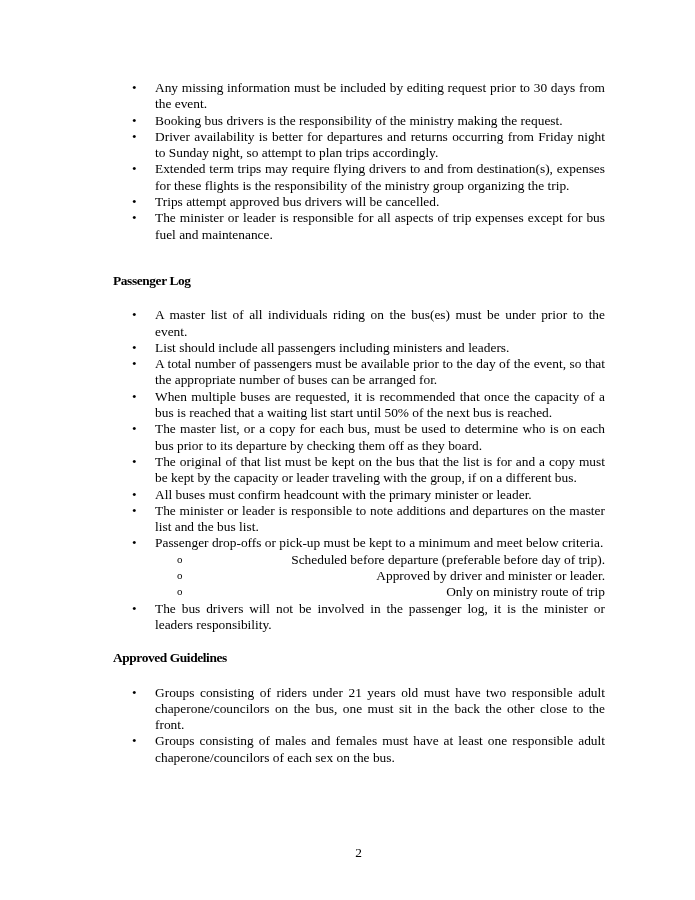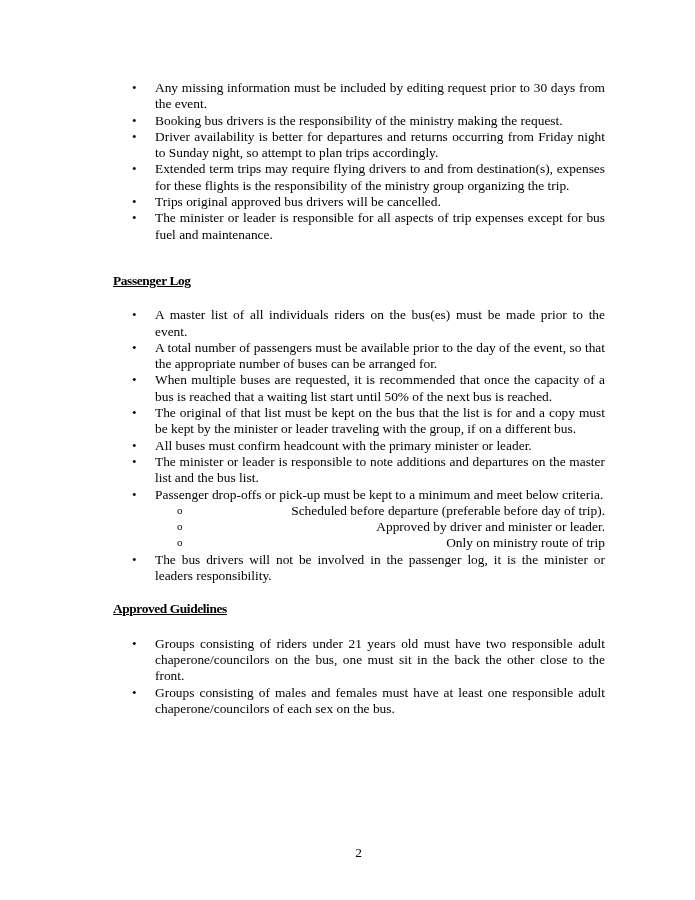--- a/index.html
+++ b/index.html
@@ -7,47 +7,49 @@
          font-family: "Liberation Serif", "DejaVu Serif", serif; color: #000; }
   .page { position: absolute; left: 11px; top: 0; width: 617px; height: 900px; }
   .content { position: absolute; left: 102px; top: 80px; width: 492px; font-size: 13.4px; line-height: 16.3px; }
   ul.bullets { list-style: none; margin: 0; padding: 0; }
   ul.bullets > li { position: relative; padding-left: 42px; text-align: justify; text-align-last: left; }
   ul.bullets > li::before { content: "\2022"; position: absolute; left: 19px; top: 0; font-size: 13px; }
   ul.sub { list-style: none; margin: 0; padding: 0; }
   ul.sub > li { position: relative; padding-left: 41px; }
   ul.sub > li::before { content: "o"; position: absolute; left: 22px; top: -1px; font-size: 11px; }
   .sub-wrap { margin-left: 0; }
-  .heading { font-weight: bold; text-decoration: underline; font-size: 13.4px; letter-spacing: -0.4px; }
+  .heading { font-weight: bold; font-size: 13.4px; letter-spacing: -0.4px; }
   .h1 { margin-top: 30px; margin-bottom: 18px; }
   .h2 { margin-top: 17px; margin-bottom: 18px; }
   .page-number { position: absolute; left: 0; width: 695px; top: 845px; text-align: center; font-size: 13.4px; }
 </style>
 </head>
 <body>
 
 <div class="page">
   <div class="content">
 
     <ul class="bullets">
       <li>Any missing information must be included by editing request prior to 30 days from the event.</li>
       <li>Booking bus drivers is the responsibility of the ministry making the request.</li>
       <li>Driver availability is better for departures and returns occurring from Friday night to Sunday night, so attempt to plan trips accordingly.</li>
       <li>Extended term trips may require flying drivers to and from destination(s), expenses for these flights is the responsibility of the ministry group organizing the trip.</li>
-      <li>Trips original approved bus drivers will be cancelled.</li>
+      <li>Trips attempt approved bus drivers will be cancelled.</li>
       <li>The minister or leader is responsible for all aspects of trip expenses except for bus fuel and maintenance.</li>
     </ul>
 
     <div class="heading h1">Passenger Log</div>
 
     <ul class="bullets">
-      <li>A master list of all individuals riders on the bus(es) must be made prior to the event.</li>
+      <li>A master list of all individuals riding on the bus(es) must be under prior to the event.</li>
+      <li>List should include all passengers including ministers and leaders.</li>
       <li>A total number of passengers must be available prior to the day of the event, so that the appropriate number of buses can be arranged for.</li>
       <li>When multiple buses are requested, it is recommended that once the capacity of a bus is reached that a waiting list start until 50% of the next bus is reached.</li>
-      <li>The original of that list must be kept on the bus that the list is for and a copy must be kept by the minister or leader traveling with the group, if on a different bus.</li>
+      <li>The master list, or a copy for each bus, must be used to determine who is on each bus prior to its departure by checking them off as they board.</li>
+      <li>The original of that list must be kept on the bus that the list is for and a copy must be kept by the capacity or leader traveling with the group, if on a different bus.</li>
       <li>All buses must confirm headcount with the primary minister or leader.</li>
       <li>The minister or leader is responsible to note additions and departures on the master list and the bus list.</li>
       <li>Passenger drop-offs or pick-up must be kept to a minimum and meet below criteria.</li>
     </ul>
     <div class="sub-wrap" style="padding-left:42px;text-align:right;">
       <ul class="sub">
         <li>Scheduled before departure (preferable before day of trip).</li>
         <li>Approved by driver and minister or leader.</li>
         <li>Only on ministry route of trip</li>
       </ul>

